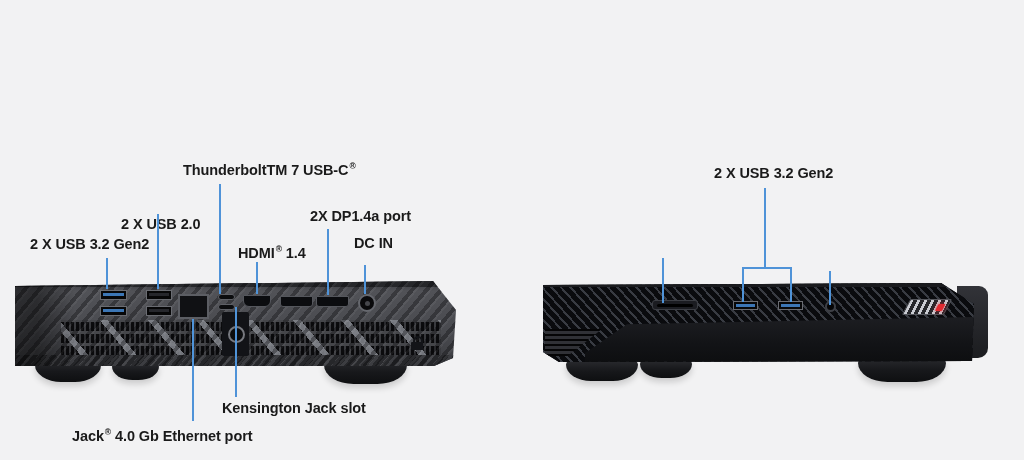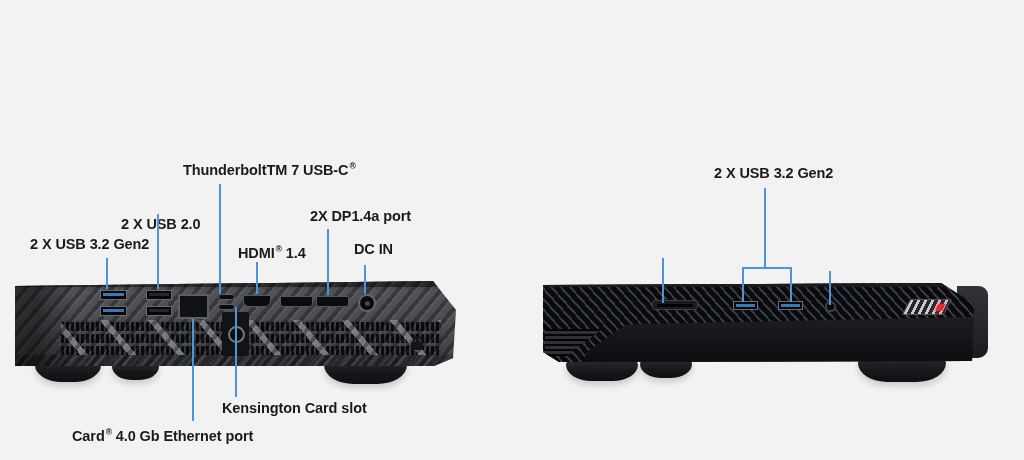--- a/index.html
+++ b/index.html
@@ -118,23 +118,23 @@
 <body>
 
 <div id="canvas">
 
 
   <div class="lbl" style="left:183px; top:157px;"><span>ThunderboltTM 7 USB-C</span><sup class="reg">®</sup></div>
   <div class="lbl" style="left:121px; top:190px;margin-top:25px;">2 X USB 2.0</div>
   <div class="lbl" style="left:30px; top:235px;">2 X USB 3.2 Gen2</div>
   <div class="lbl" style="left:238px; top:240px;"><span>HDMI</span><sup class="reg">®</sup><span class="post">1.4</span></div>
   <div class="lbl" style="left:310px; top:207px;">2X DP1.4a port</div>
-  <div class="lbl" style="left:354px; top:240px;">DC IN</div>
-  <div class="lbl" style="left:222px; top:399px;">Kensington Card slot</div>
-  <div class="lbl" style="left:72px; top:423px;"><span>Card</span><sup class="reg">®</sup><span class="post">4.0 Gb Ethernet port</span></div>
+  <div class="lbl" style="left:354px; top:234px;">DC IN</div>
+  <div class="lbl" style="left:222px; top:399px;">Kensington Jack slot</div>
+  <div class="lbl" style="left:72px; top:423px;"><span>Jack</span><sup class="reg">®</sup><span class="post">4.0 Gb Ethernet port</span></div>
 
   <div class="vline" style="left:219px; top:184px; height:110px;"></div>
   <div class="vline" style="left:157px; top:214px; height:75px;"></div>
   <div class="vline" style="left:106px; top:258px; height:31px;"></div>
   <div class="vline" style="left:256px; top:262px; height:32px;"></div>
   <div class="vline" style="left:327px; top:229px; height:66px;"></div>
   <div class="vline" style="left:364px; top:265px; height:29px;"></div>
   <div class="vline" style="left:235px; top:307px; height:90px;"></div>
   <div class="vline" style="left:192px; top:319px; height:102px;"></div>
 

